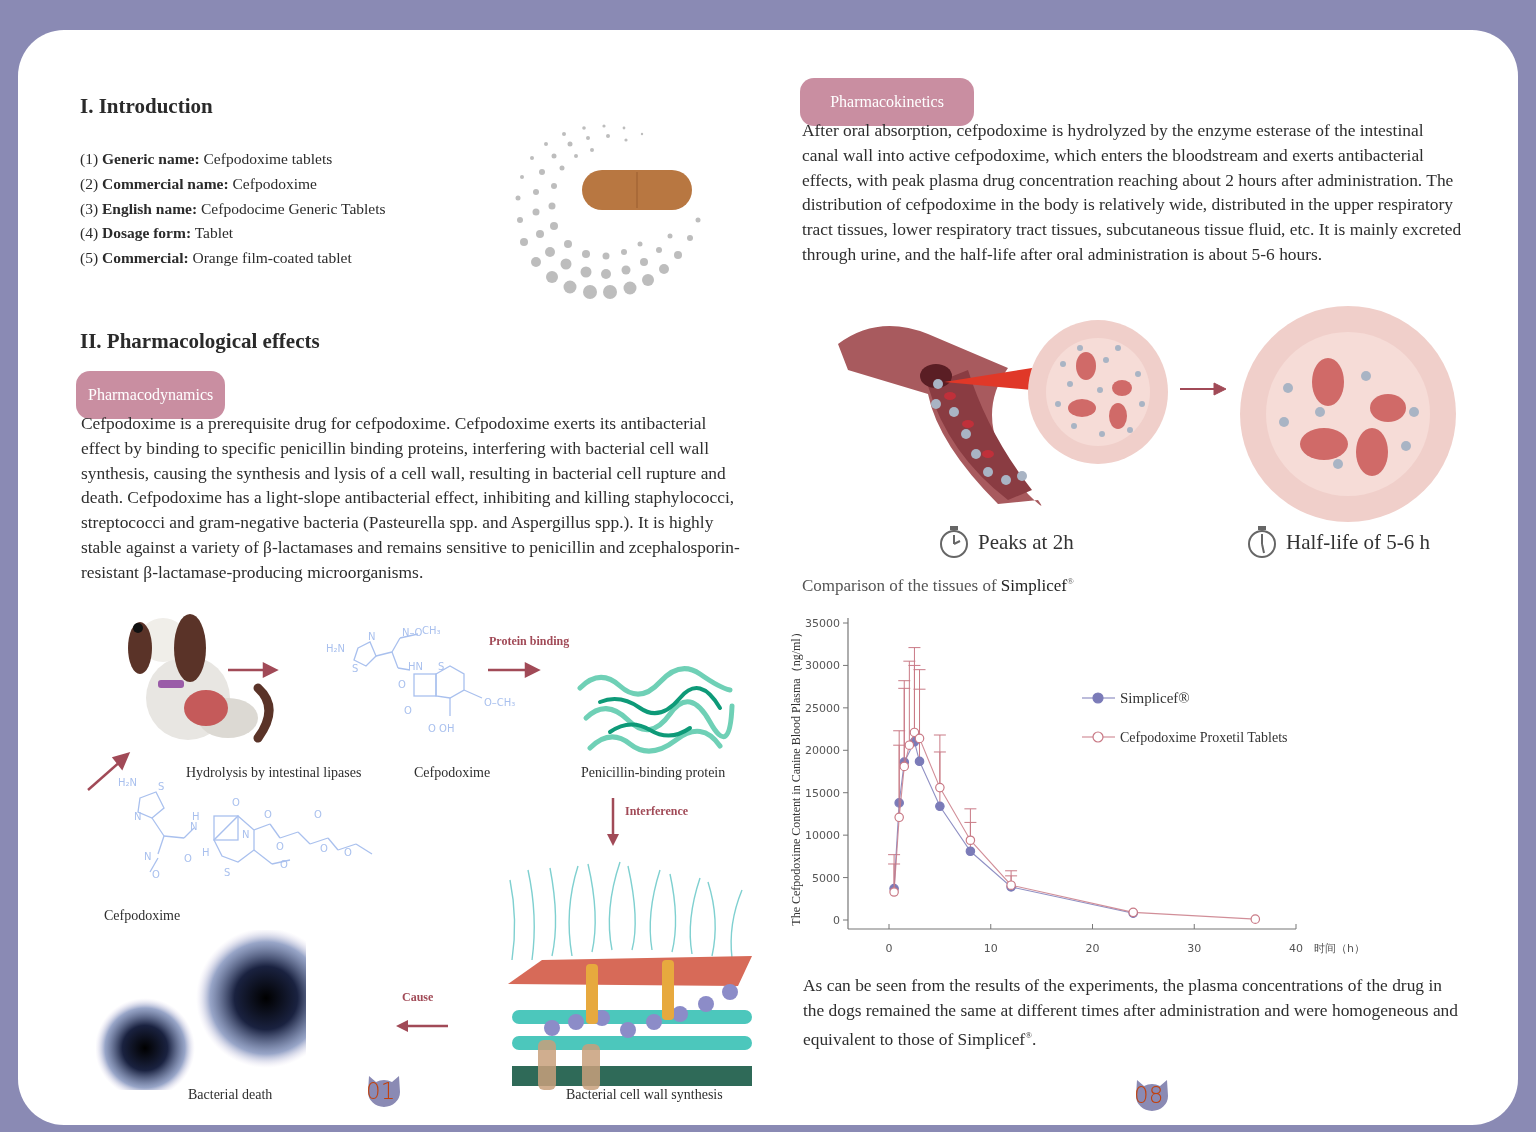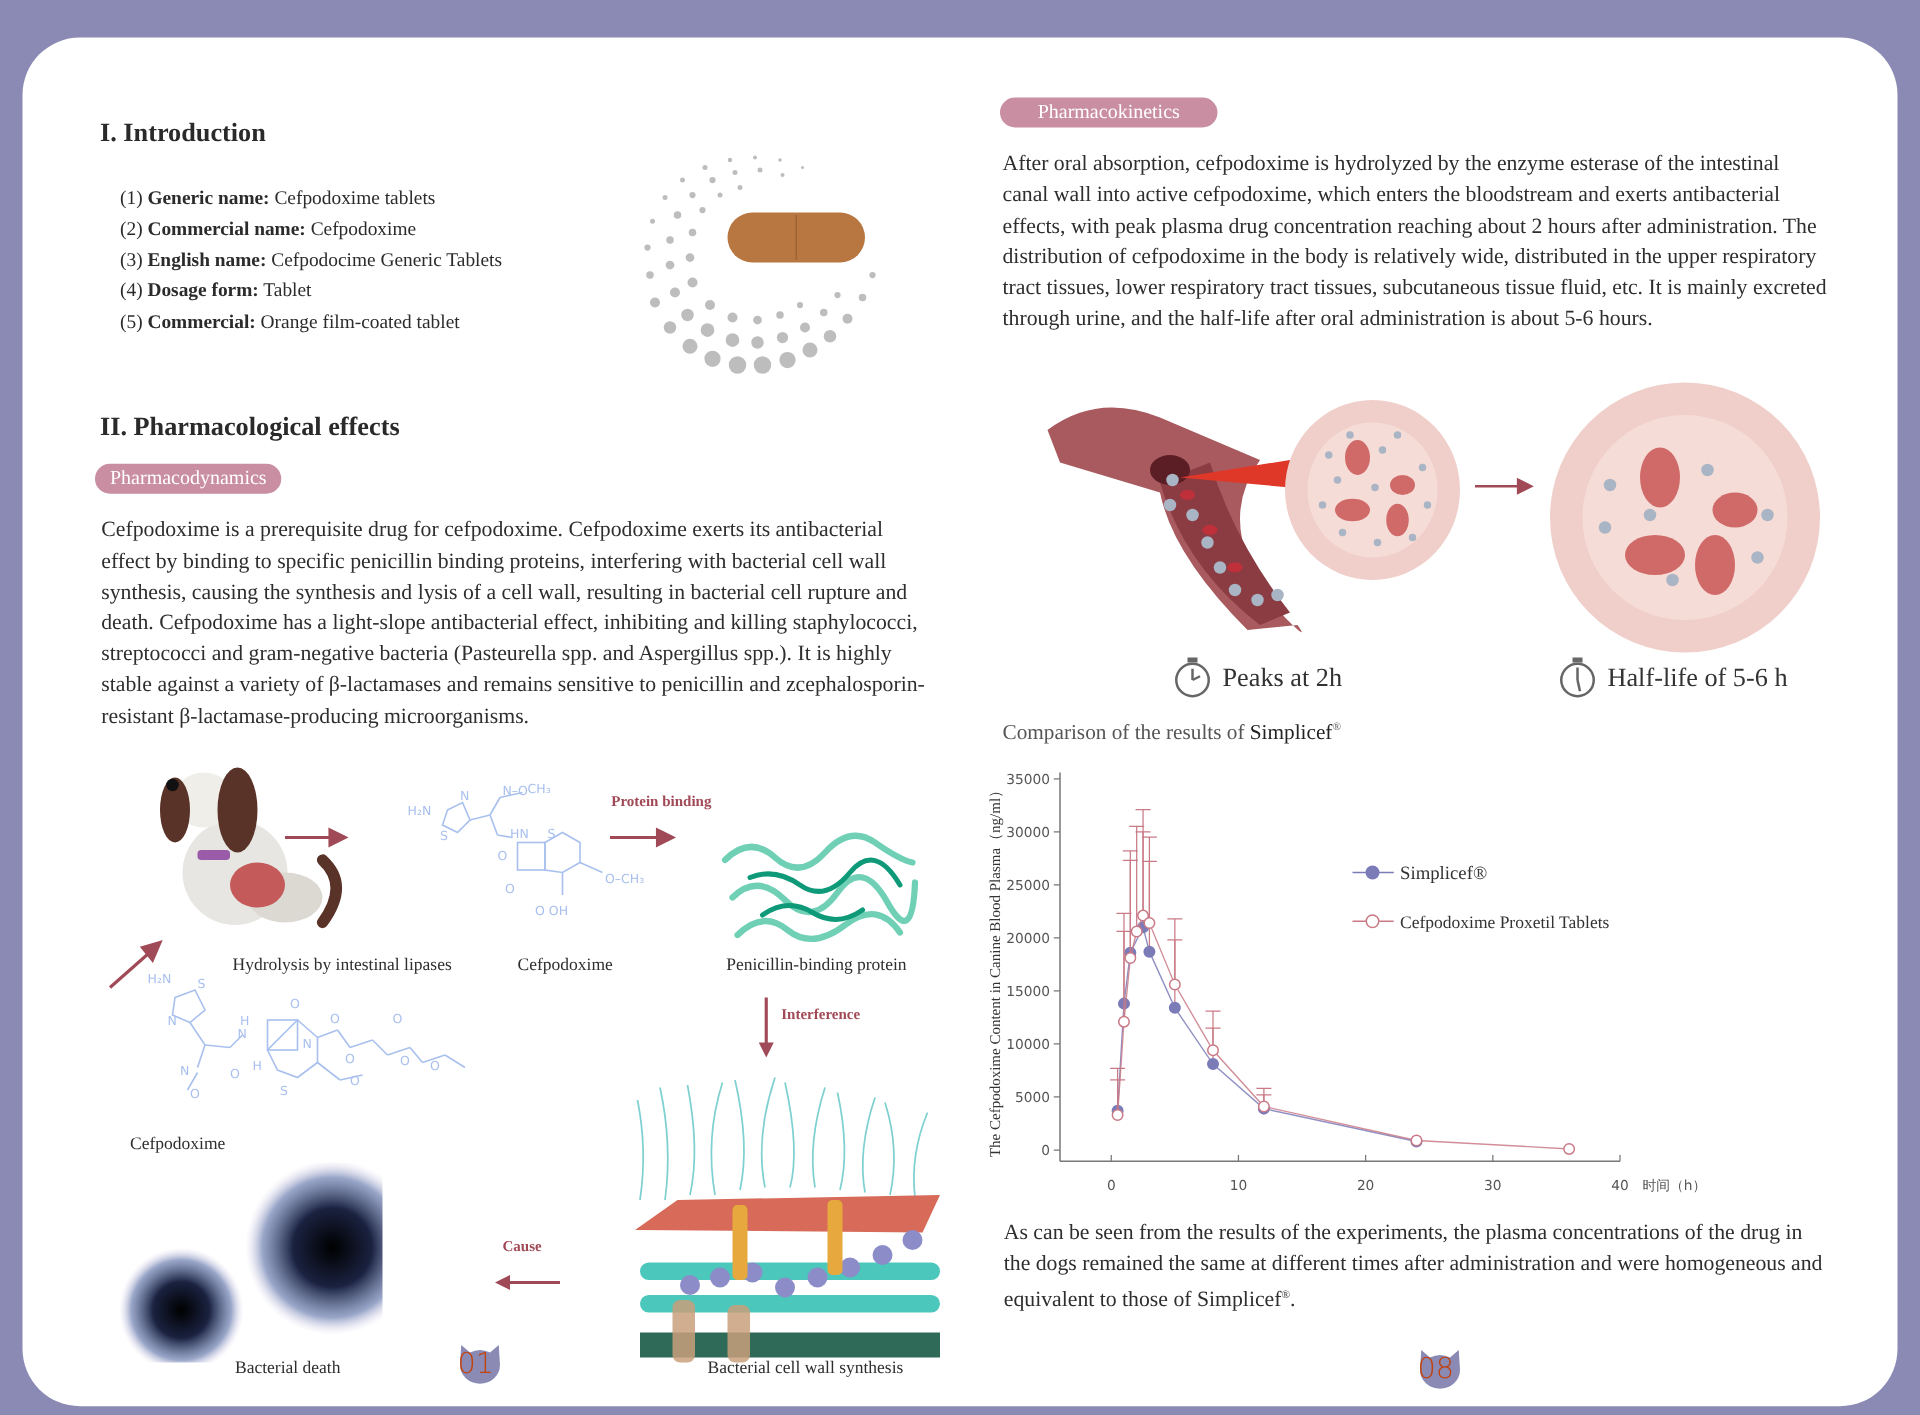--- a/index.html
+++ b/index.html
@@ -2,37 +2,37 @@
 <html><head>
 <meta charset="utf-8">
 <style>
   html,body{margin:0;padding:0;}
   body{width:1536px;height:1132px;background:#8a8ab4;position:relative;overflow:hidden;font-family:"Liberation Serif","DejaVu Serif",serif;color:#2b2b2b;}
   .page{position:absolute;left:18px;top:30px;width:1500px;height:1095px;background:#fff;border-radius:46px;}
   .abs{position:absolute;}
   h2{margin:0;font-size:21px;font-weight:bold;color:#2a2a2a;}
   .intro-list{font-size:15.5px;line-height:24.8px;}
   .intro-list b{font-weight:bold;}
-  .pill{background:#c98ea1;color:#fff;border-radius:14px;font-size:16px;padding:0 12px;height:24px;line-height:24px;display:inline-block;}
+  .pill{background:#c98ea1;color:#fff;border-radius:14px;font-size:16px;padding:12px 12px;height:24px;line-height:24px;display:inline-block;}
   .para{font-size:17.4px;line-height:24.8px;color:#2e2e2e;}
   .cap{font-size:14px;color:#2e2e2e;}
   .red-label{font-size:12px;font-weight:bold;color:#a14a57;}
   .page-num{position:absolute;width:36px;height:36px;}
   .page-num span{position:absolute;left:0;top:6px;width:36px;text-align:left;color:#c2410c;font-family:"DejaVu Sans",sans-serif;font-size:23px;font-weight:200;}
   .timer-row{font-size:21px;color:#333;display:flex;align-items:center;gap:8px;}
   .chart-tick{font-family:"DejaVu Sans",sans-serif;font-size:11px;fill:#555;}
 </style>
 </head>
 <body>
 
 <div class="page">
 
   <h2 class="abs" style="left:62px;top:64px;">I. Introduction</h2>
 
-  <div class="abs intro-list" style="left:62px;top:117px;margin-left:16px;">
+  <div class="abs intro-list" style="left:62px;top:117px;">
     <div><span>(1)</span> <b>Generic name:</b><span> Cefpodoxime tablets</span></div>
     <div><span>(2)</span> <b>Commercial name:</b><span> Cefpodoxime</span></div>
     <div><span>(3)</span> <b>English name:</b><span> Cefpodocime Generic Tablets</span></div>
     <div><span>(4)</span> <b>Dosage form:</b><span> Tablet</span></div>
     <div><span>(5)</span> <b>Commercial:</b><span> Orange film-coated tablet</span></div>
   </div>
 
   <svg class="abs" style="left:476px;top:92px;" width="240" height="180" viewBox="0 0 240 180">
     <g fill="#bdbdbd">
       <circle cx="30" cy="120" r="4"></circle>
@@ -374,21 +374,21 @@
     <svg width="32" height="34" viewBox="0 0 32 34">
         <circle cx="16" cy="19" r="13" fill="none" stroke="#666" stroke-width="2"></circle>
         <rect x="12" y="1" width="8" height="4" fill="#666"></rect>
         <line x1="16" y1="19" x2="16" y2="9" stroke="#666" stroke-width="2"></line>
         <line x1="16" y1="19" x2="18" y2="28" stroke="#666" stroke-width="2"></line>
       </svg>
     <span>Half-life of 5-6 h</span>
   </div>
 
   <div class="abs" style="left:784px;top:546px;font-size:17px;color:#555;">
-    <span>Comparison of the results of </span><span style="color:#222;">Simplicef</span><sup style="font-size:9px;">®</sup>
+    <span>Comparison of the tissues of </span><span style="color:#222;">Simplicef</span><sup style="font-size:9px;">®</sup>
   </div>
 
   <svg id="pk-chart" class="abs" style="left:772px;top:584px;" width="580" height="360" viewBox="772 584 580 360">
       <line x1="830" y1="588" x2="830" y2="899" stroke="#777" stroke-width="1.2"></line>
       <line x1="830" y1="899" x2="1278" y2="899" stroke="#777" stroke-width="1.2"></line>
       <line x1="825" y1="890" x2="830" y2="890" stroke="#777"></line>
       <text x="822" y="894" text-anchor="end" class="chart-tick">0</text>
       <line x1="825" y1="847.5714285714286" x2="830" y2="847.5714285714286" stroke="#777"></line>
       <text x="822" y="851.5714285714286" text-anchor="end" class="chart-tick">5000</text>
       <line x1="825" y1="805.1428571428571" x2="830" y2="805.1428571428571" stroke="#777"></line>

